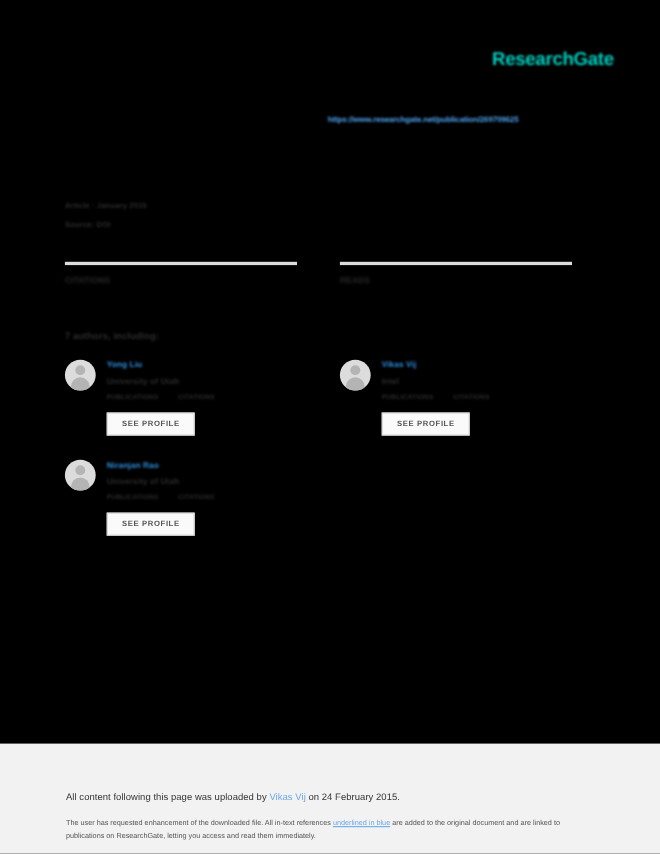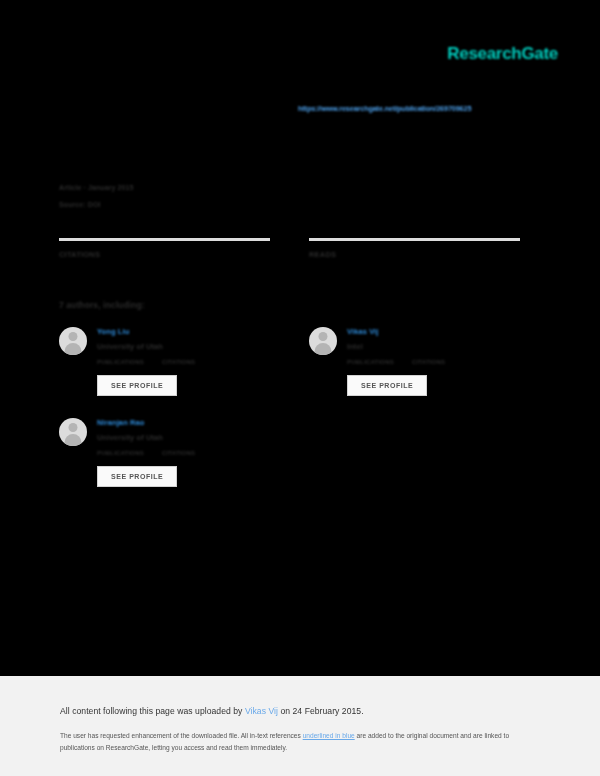--- a/index.html
+++ b/index.html
@@ -196,21 +196,21 @@
     letter-spacing: 0.55px;
     padding: 6px 13px;
     white-space: nowrap;
   }
 
   
   .footer {
     width: 600px;
     height: 100px;
     background: #f2f2f2;
-    padding: 30px 60px 0 60px;
+    padding: 43px 60px 0 60px;
   }
   .footer-upload {
     font-size: 8.6px;
     color: #333333;
     letter-spacing: 0.05px;
     white-space: nowrap;
   }
   .link-blue { color: #6aa9e9; }
   .footer-note {
     margin-top: 14px;

